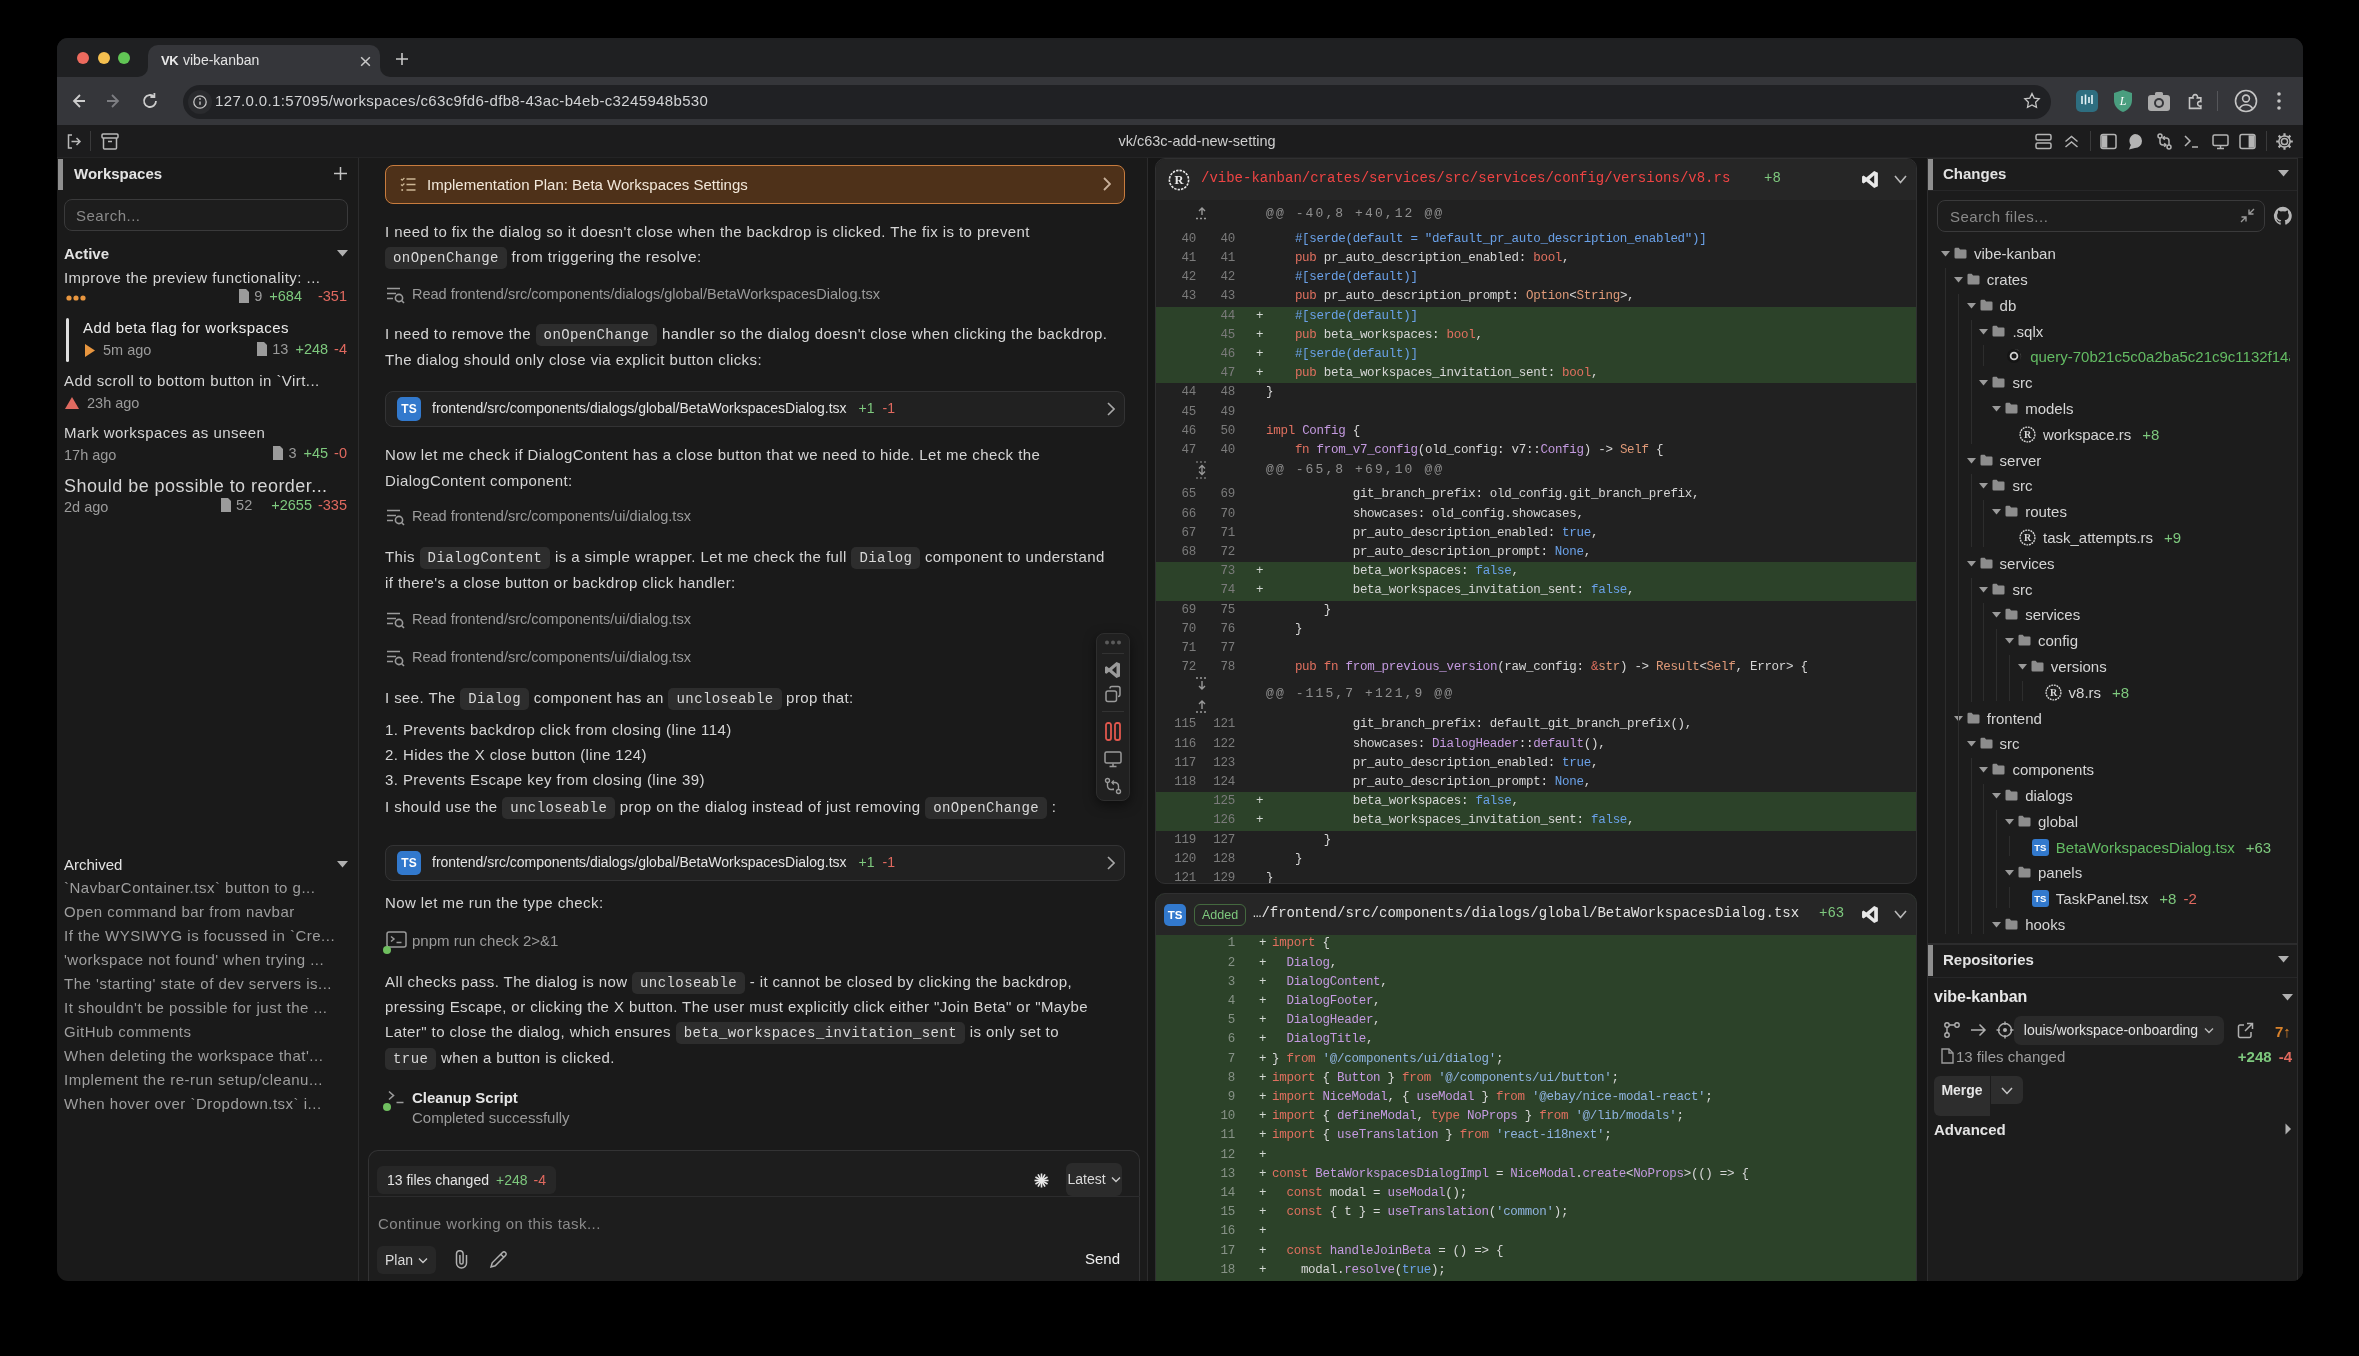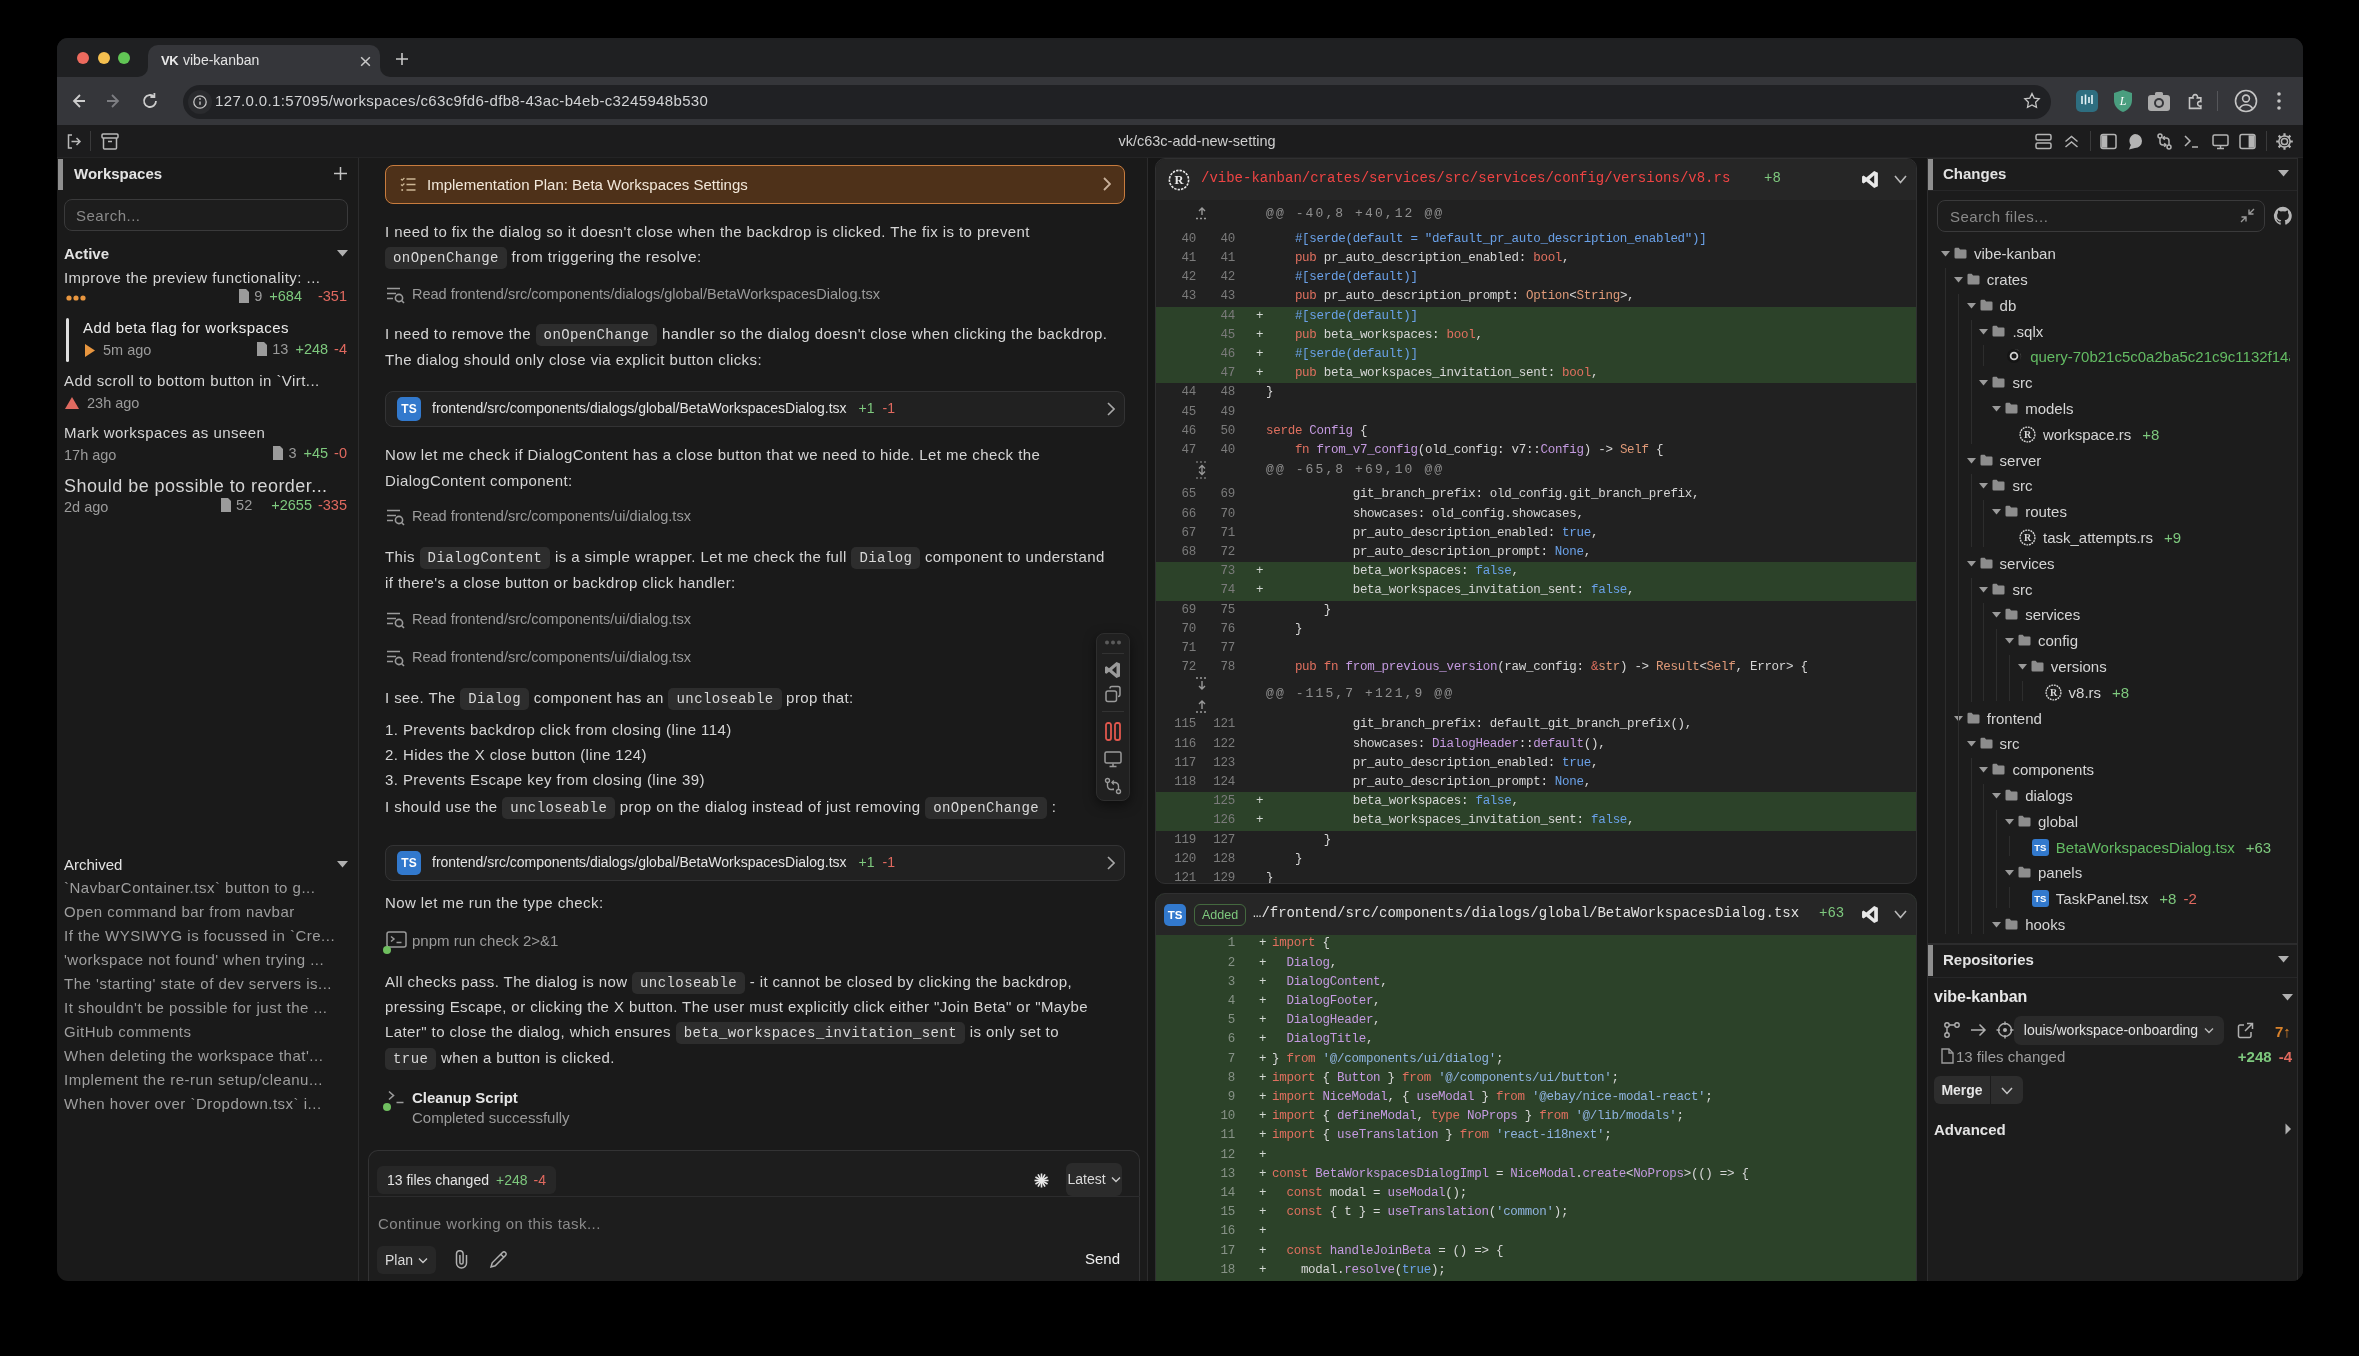--- a/index.html
+++ b/index.html
@@ -361,21 +361,21 @@
 <div class="cl" style="top:70.8px"><span class="n1">40</span><span class="n2">40</span><span class="cc">    <span class="b">#[serde(default = "default_pr_auto_description_enabled")]</span></span></div>
 <div class="cl" style="top:90.0px"><span class="n1">41</span><span class="n2">41</span><span class="cc">    <span class="k">pub</span> pr_auto_description_enabled: <span class="k">bool</span>,</span></div>
 <div class="cl" style="top:109.2px"><span class="n1">42</span><span class="n2">42</span><span class="cc">    <span class="b">#[serde(default)]</span></span></div>
 <div class="cl" style="top:128.4px"><span class="n1">43</span><span class="n2">43</span><span class="cc">    <span class="k">pub</span> pr_auto_description_prompt: <span class="t">Option</span>&lt;<span class="t">String</span>&gt;,</span></div>
 <div class="cl" style="top:147.6px"><span class="n2">44</span><span class="pm">+</span><span class="cc">    <span class="b">#[serde(default)]</span></span></div>
 <div class="cl" style="top:166.8px"><span class="n2">45</span><span class="pm">+</span><span class="cc">    <span class="k">pub</span> beta_workspaces: <span class="k">bool</span>,</span></div>
 <div class="cl" style="top:186.0px"><span class="n2">46</span><span class="pm">+</span><span class="cc">    <span class="b">#[serde(default)]</span></span></div>
 <div class="cl" style="top:205.2px"><span class="n2">47</span><span class="pm">+</span><span class="cc">    <span class="k">pub</span> beta_workspaces_invitation_sent: <span class="k">bool</span>,</span></div>
 <div class="cl" style="top:224.4px"><span class="n1">44</span><span class="n2">48</span><span class="cc">}</span></div>
 <div class="cl" style="top:243.6px"><span class="n1">45</span><span class="n2">49</span><span class="cc"></span></div>
-<div class="cl" style="top:262.8px"><span class="n1">46</span><span class="n2">50</span><span class="cc"><span class="k">serde</span> <span class="p">Config</span> {</span></div>
+<div class="cl" style="top:262.8px"><span class="n1">46</span><span class="n2">50</span><span class="cc"><span class="k">impl</span> <span class="p">Config</span> {</span></div>
 <div class="cl" style="top:282.0px"><span class="n1">47</span><span class="n2">40</span><span class="cc">    <span class="k">fn</span> <span class="p">from_v7_config</span>(old_config: v7::<span class="p">Config</span>) -&gt; <span class="t">Self</span> {</span></div>
 <svg class="a" style="left:39px;top:302px" width="14" height="18" viewBox="0 0 14 18">
         <path d="M7 5 V13 M4 7.5 L7 4.5 L10 7.5 M4 10.5 L7 13.5 L10 10.5" stroke="#9a9a9a" stroke-width="1.3" fill="none"></path>
         <path d="M1 1 h2 M5 1 h2 M9 1 h2 M1 17 h2 M5 17 h2 M9 17 h2" stroke="#9a9a9a" stroke-width="1.2"></path>
       </svg>
 <div class="a mono" style="left:110px;top:301.4px;font-size:13px;line-height:19.2px;color:#8f8f8f;letter-spacing:2.1px">@@ -65,8 +69,10 @@</div>
 <div class="cl" style="top:326.4px"><span class="n1">65</span><span class="n2">69</span><span class="cc">            git_branch_prefix: old_config.git_branch_prefix,</span></div>
 <div class="cl" style="top:345.6px"><span class="n1">66</span><span class="n2">70</span><span class="cc">            showcases: old_config.showcases,</span></div>
 <div class="cl" style="top:364.8px"><span class="n1">67</span><span class="n2">71</span><span class="cc">            pr_auto_description_enabled: <span class="b">true</span>,</span></div>
 <div class="cl" style="top:384.0px"><span class="n1">68</span><span class="n2">72</span><span class="cc">            pr_auto_description_prompt: <span class="b">None</span>,</span></div>
@@ -672,21 +672,21 @@
       <path d="M7 3 H3 a1.5 1.5 0 0 0 -1.5 1.5 V14 a1.5 1.5 0 0 0 1.5 1.5 H12.5 A1.5 1.5 0 0 0 14 14 V10" fill="none" stroke="#b0b0b0" stroke-width="1.5"></path>
       <path d="M10 1.5 H15.5 V7 M15 2 L8 9" fill="none" stroke="#b0b0b0" stroke-width="1.5"></path>
     </svg>
 <div class="a" style="left:2218px;top:985px;font-size:15px;font-weight:bold;color:#d9822b">7↑</div>
 <svg class="a" style="left:1884px;top:1010px" width="13" height="16" viewBox="0 0 13 16">
       <path d="M1 1 h7 l4 4 v10 h-11 z" fill="none" stroke="#9b9b9b" stroke-width="1.4"></path>
       <path d="M8 1 v4 h4" fill="none" stroke="#9b9b9b" stroke-width="1.4"></path>
     </svg>
 <div class="a" style="left:1899px;top:1010px;font-size:15px;color:#9e9e9e">13 files changed</div>
 <div class="a" style="left:2130px;top:1010px;width:105px;text-align:right;font-size:15px;font-weight:bold"><span class="g">+248</span><span class="r" style="margin-left:7px">-4</span></div>
-<div class="a" style="left:1877px;top:1038px;width:56px;height:28px;background:#2d2d2d;border-radius:6px 0 0 6px;font-size:14px;font-weight:bold;color:#e6e6e6;text-align:center;line-height:28px">Merge</div>
+<div class="a" style="left:1877px;top:1038px;width:56px;height:40px;background:#2d2d2d;border-radius:6px 0 0 6px;font-size:14px;font-weight:bold;color:#e6e6e6;text-align:center;line-height:28px">Merge</div>
 <div class="a" style="left:1934px;top:1038px;width:32px;height:28px;background:#2d2d2d;border-radius:0 6px 6px 0"></div>
 <svg class="a" style="left:1944px;top:1049px" width="12" height="8" viewBox="0 0 12 8">
       <path d="M1 1 L6 6.5 L11 1" stroke="#c8c8c8" stroke-width="1.5" fill="none"></path>
     </svg>
 <div class="a" style="left:1877px;top:1083px;font-size:15px;font-weight:bold;color:#e3e3e3">Advanced</div>
 <svg class="a" style="left:2228px;top:1085px" width="7" height="12" viewBox="0 0 7 12">
       <path d="M0.5 0.5 L6 6 L0.5 11.5" fill="#b0b0b0"></path>
     </svg>
 </div>
 </body></html>

